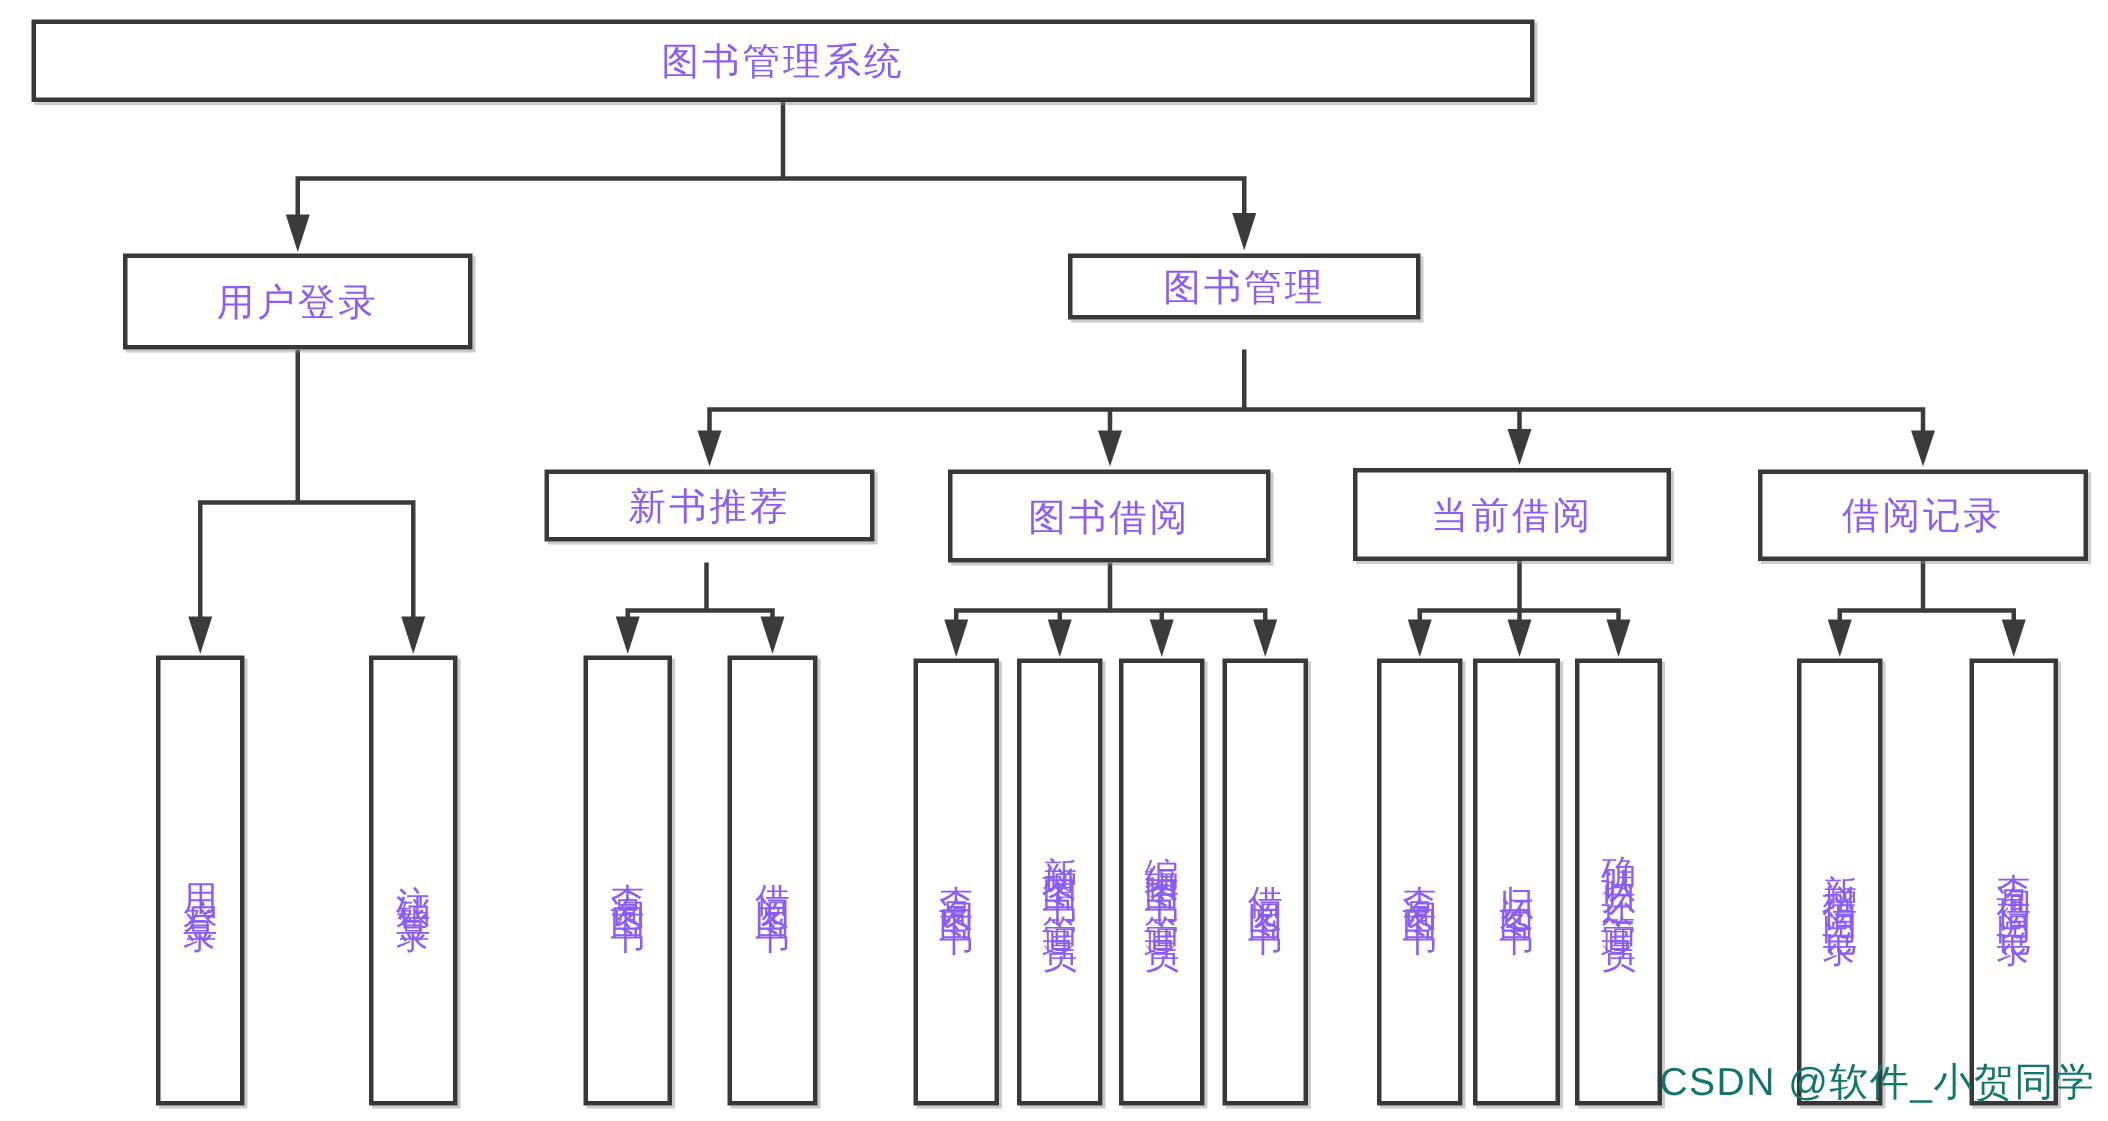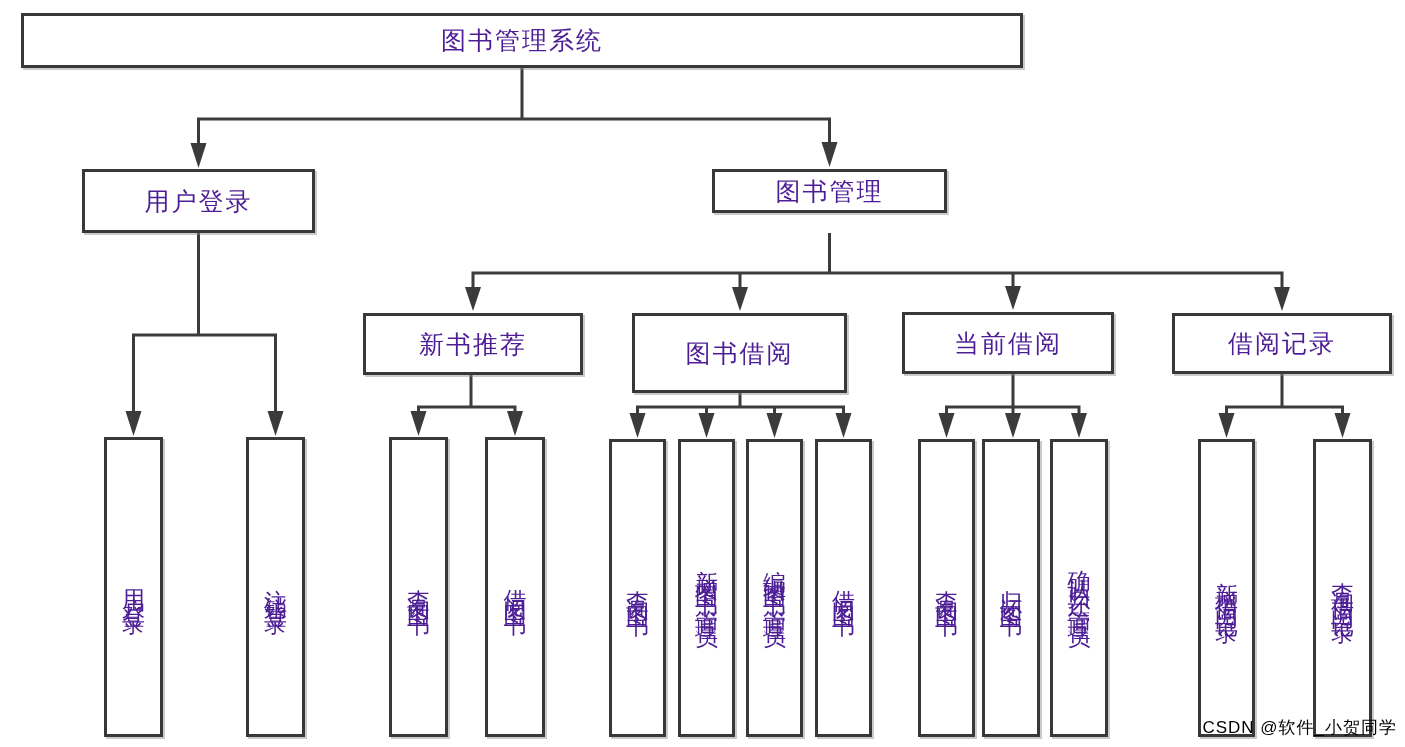--- a/index.html
+++ b/index.html
@@ -13,36 +13,36 @@
   .lines{position:absolute;left:0;top:0;z-index:1;}
   .box{
     position:absolute;
     box-sizing:border-box;
     background:#ffffff;
     border:3px solid #383838;
     box-shadow:2px 2px 0 rgba(140,140,140,0.45);
     display:flex;
     align-items:center;
     justify-content:center;
-    color:#4c1d95;
+    color:#8b5cf6;
     z-index:2;
   }
   .h{font-size:25px;letter-spacing:2px;}
   .v{
     writing-mode:vertical-lr;
     font-size:23px;
     letter-spacing:8px;
     line-height:1;
   }
   .watermark{
     position:absolute;
     right:8px;
     bottom:8px;
-    font-size:17px;
-    color:#000000;
+    font-size:26px;
+    color:#0f766e;
     letter-spacing:1px;
     z-index:3;
     white-space:nowrap;
   }
 </style>
 </head>
 <body>
 
 <div class="canvas">
 
@@ -91,22 +91,22 @@
       <polygon points="1226.5,438 1218.5,413 1234.5,413"></polygon>
       <polygon points="1342.5,438 1334.5,413 1350.5,413"></polygon>
     </g>
   </svg>
 
   <div class="box h" style="left:21px;top:13px;width:1002px;height:55px">图书管理系统</div>
 
   <div class="box h" style="left:82px;top:169px;width:233px;height:64px">用户登录</div>
   <div class="box h" style="left:712px;top:169px;width:235px;height:44px">图书管理</div>
 
-  <div class="box h" style="left:363px;top:313px;width:220px;height:62px">新书推荐</div>
-  <div class="box h" style="left:632px;top:313px;width:215px;height:80px">图书借阅</div>
+  <div class="box h" style="left:363px;top:313px;width:220px;height:48px">新书推荐</div>
+  <div class="box h" style="left:632px;top:313px;width:215px;height:62px">图书借阅</div>
   <div class="box h" style="left:902px;top:312px;width:212px;height:62px">当前借阅</div>
   <div class="box h" style="left:1172px;top:313px;width:220px;height:61px">借阅记录</div>
 
   <div class="box v" style="left:104px;top:437px;width:59px;height:300px">用户登录</div>
   <div class="box v" style="left:246px;top:437px;width:59px;height:300px">注销登录</div>
 
   <div class="box v" style="left:389px;top:437px;width:59px;height:300px">查询图书</div>
   <div class="box v" style="left:485px;top:437px;width:60px;height:300px">借阅图书</div>
 
   <div class="box v" style="left:609px;top:439px;width:57px;height:298px">查询图书</div>

